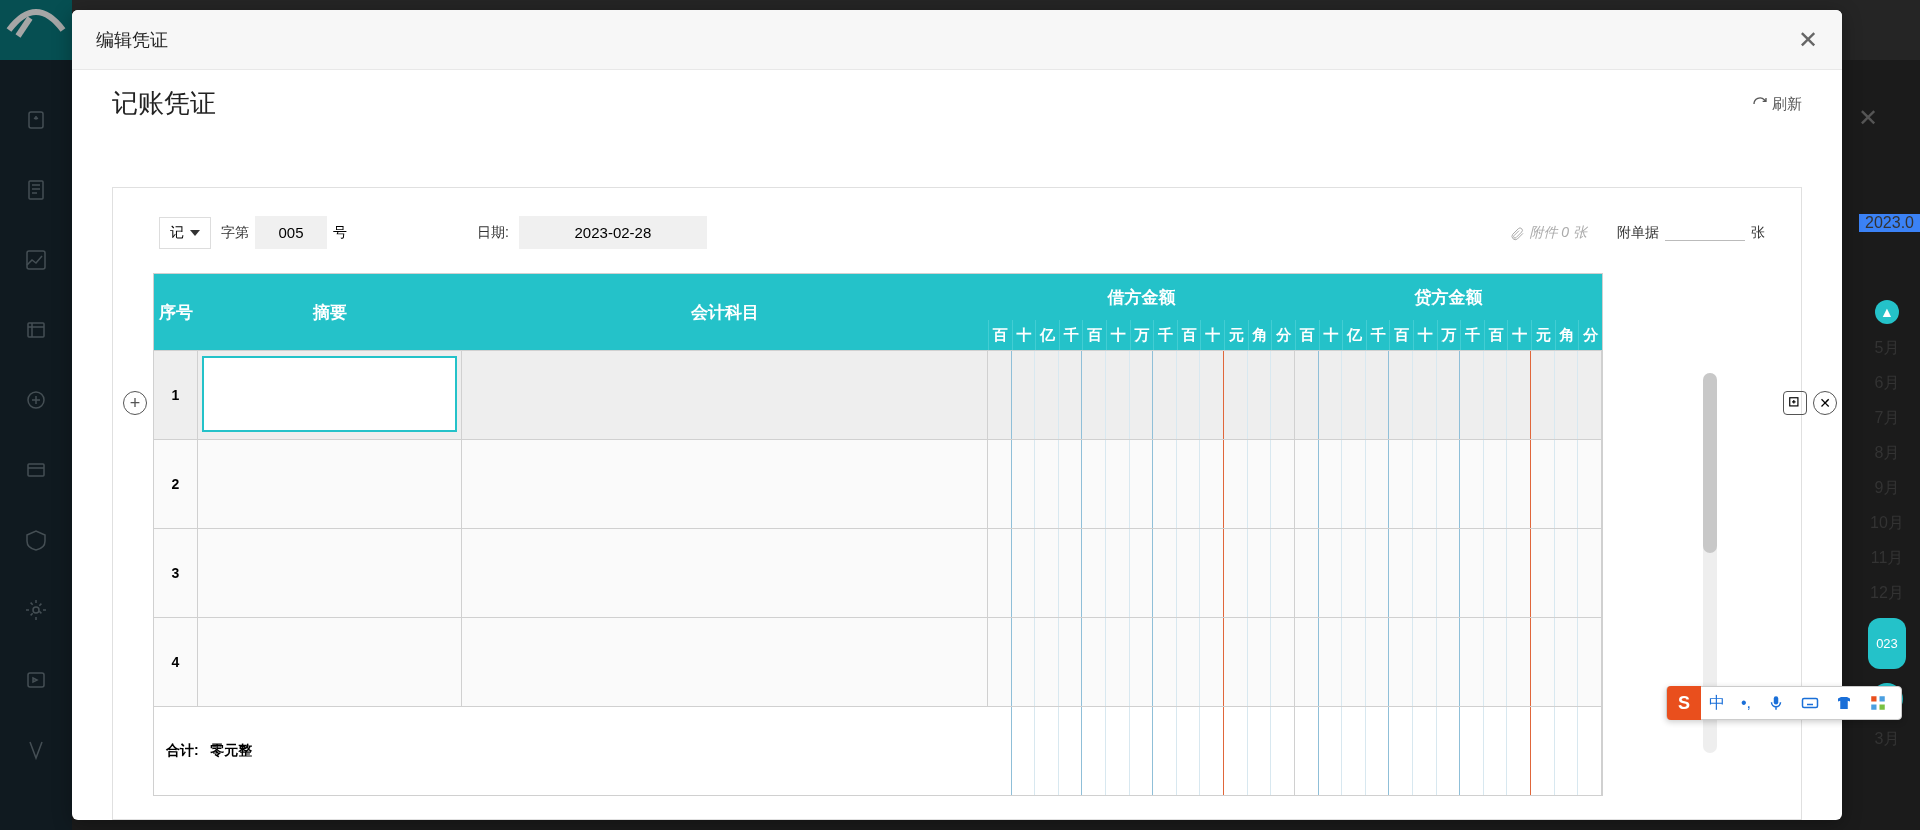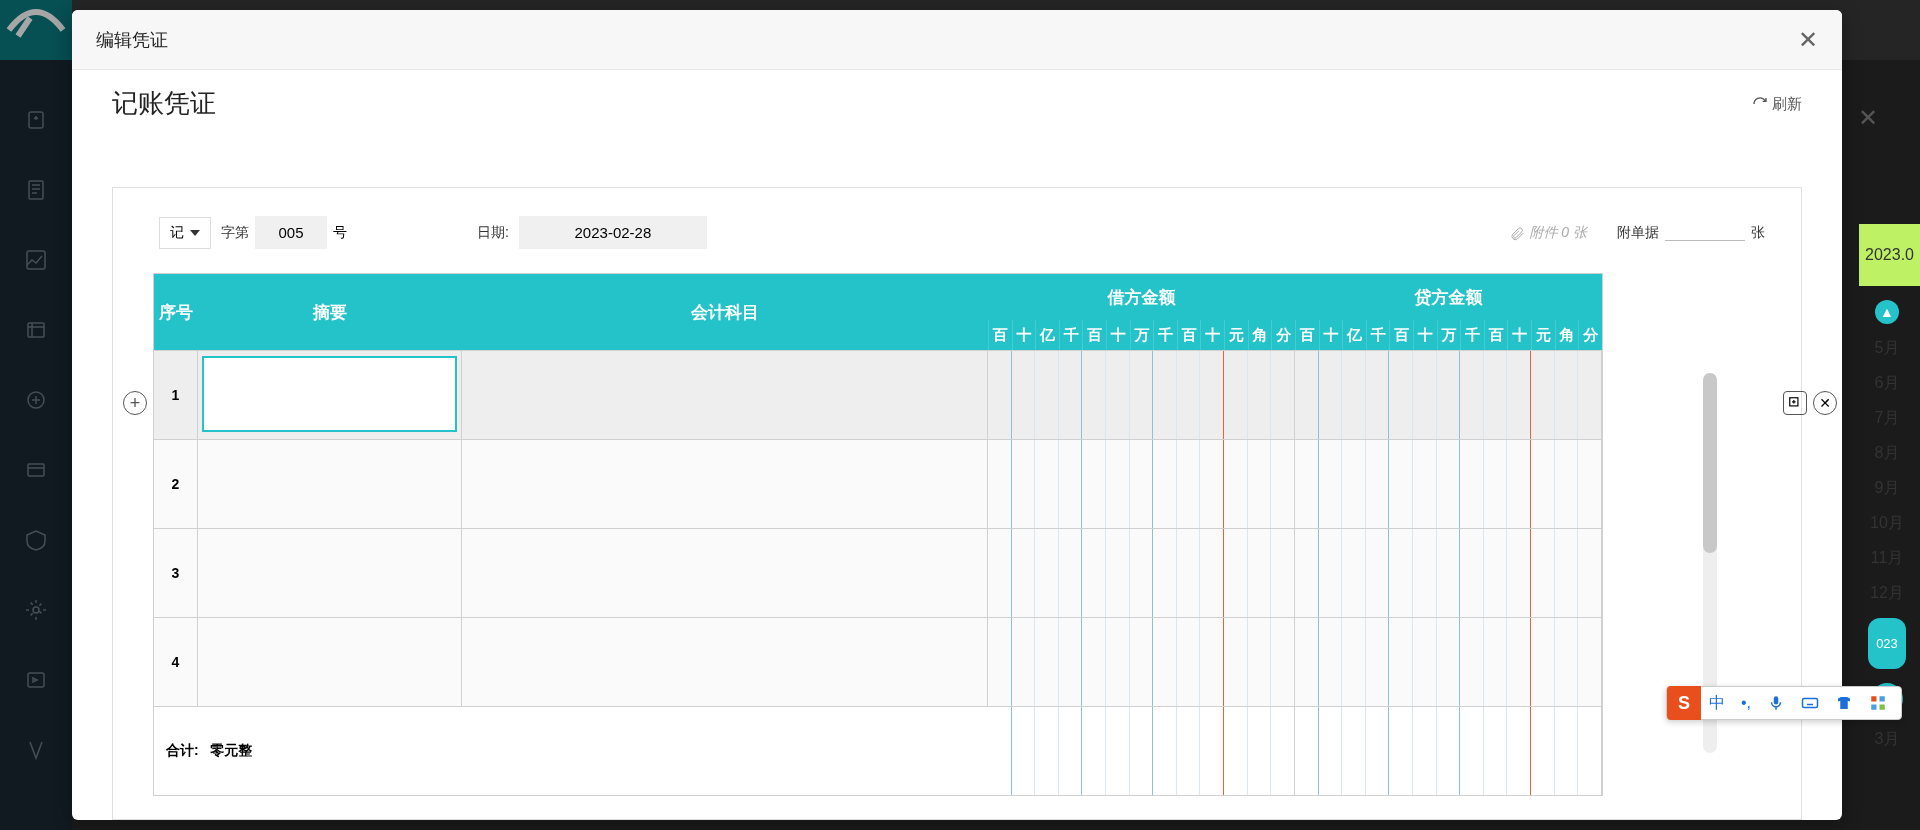--- a/index.html
+++ b/index.html
@@ -82,21 +82,21 @@
 .vscroll { width:14px; height:380px; background:#eee; margin-left:100px; margin-top:100px; border-radius:7px; position:relative;}
 .vscroll .thumb { position:absolute; top:0; left:0; right:0; height:180px; background:#c8c8c8; border-radius:7px;}
 
 
 .rightcol { position: absolute; right: 0; top: 80px; width: 66px; display: flex; flex-direction: column; align-items: center; gap: 14px; color: #333; font-size: 16px;}
 .rightcol .yr { background:#24c2c9; color:#fff; border-radius:12px; padding:18px 8px; font-size:13px;}
 .rightcol .mo { color:#333;}
 .rightcol .mo.active { background:#24c2c9; color:#fff; border-radius:50%; width:32px;height:32px;display:flex;align-items:center;justify-content:center;}
 .rightcol .scrolltop { width:24px;height:24px;background:#24c2c9;border-radius:50%;color:#fff;display:flex;align-items:center;justify-content:center;font-size:14px;}
 .right-x { position:absolute; right:42px; top:104px; font-size:24px; color:#555;}
-.right-period { position:absolute; right:0; top:224px; background:#bef264; padding:22px 6px; font-size:16px; color:#333;}
+.right-period { position:absolute; right:0; top:214px; background:#3b82f6; padding:0 6px; font-size:16px; color:#333;}
 
 
 .ime { position:absolute; right:18px; bottom:110px; display:flex; align-items:center; gap:0; background:#fff; border:1px solid #ccc; border-radius:4px; height:34px; padding-right:6px; box-shadow:0 2px 6px rgba(0,0,0,0.2);}
 .ime .logo { width:34px;height:34px;background:#e94f1d;color:#fff;display:flex;align-items:center;justify-content:center;font-weight:bold;border-radius:4px 0 0 4px;font-size:18px;}
 .ime .seg { padding:0 8px; color:#1a6fd8; font-size:16px; display:flex;align-items:center;gap:2px;}
 .ime .seg svg{width:18px;height:18px;}
 </style>
 </head>
 <body>
 

